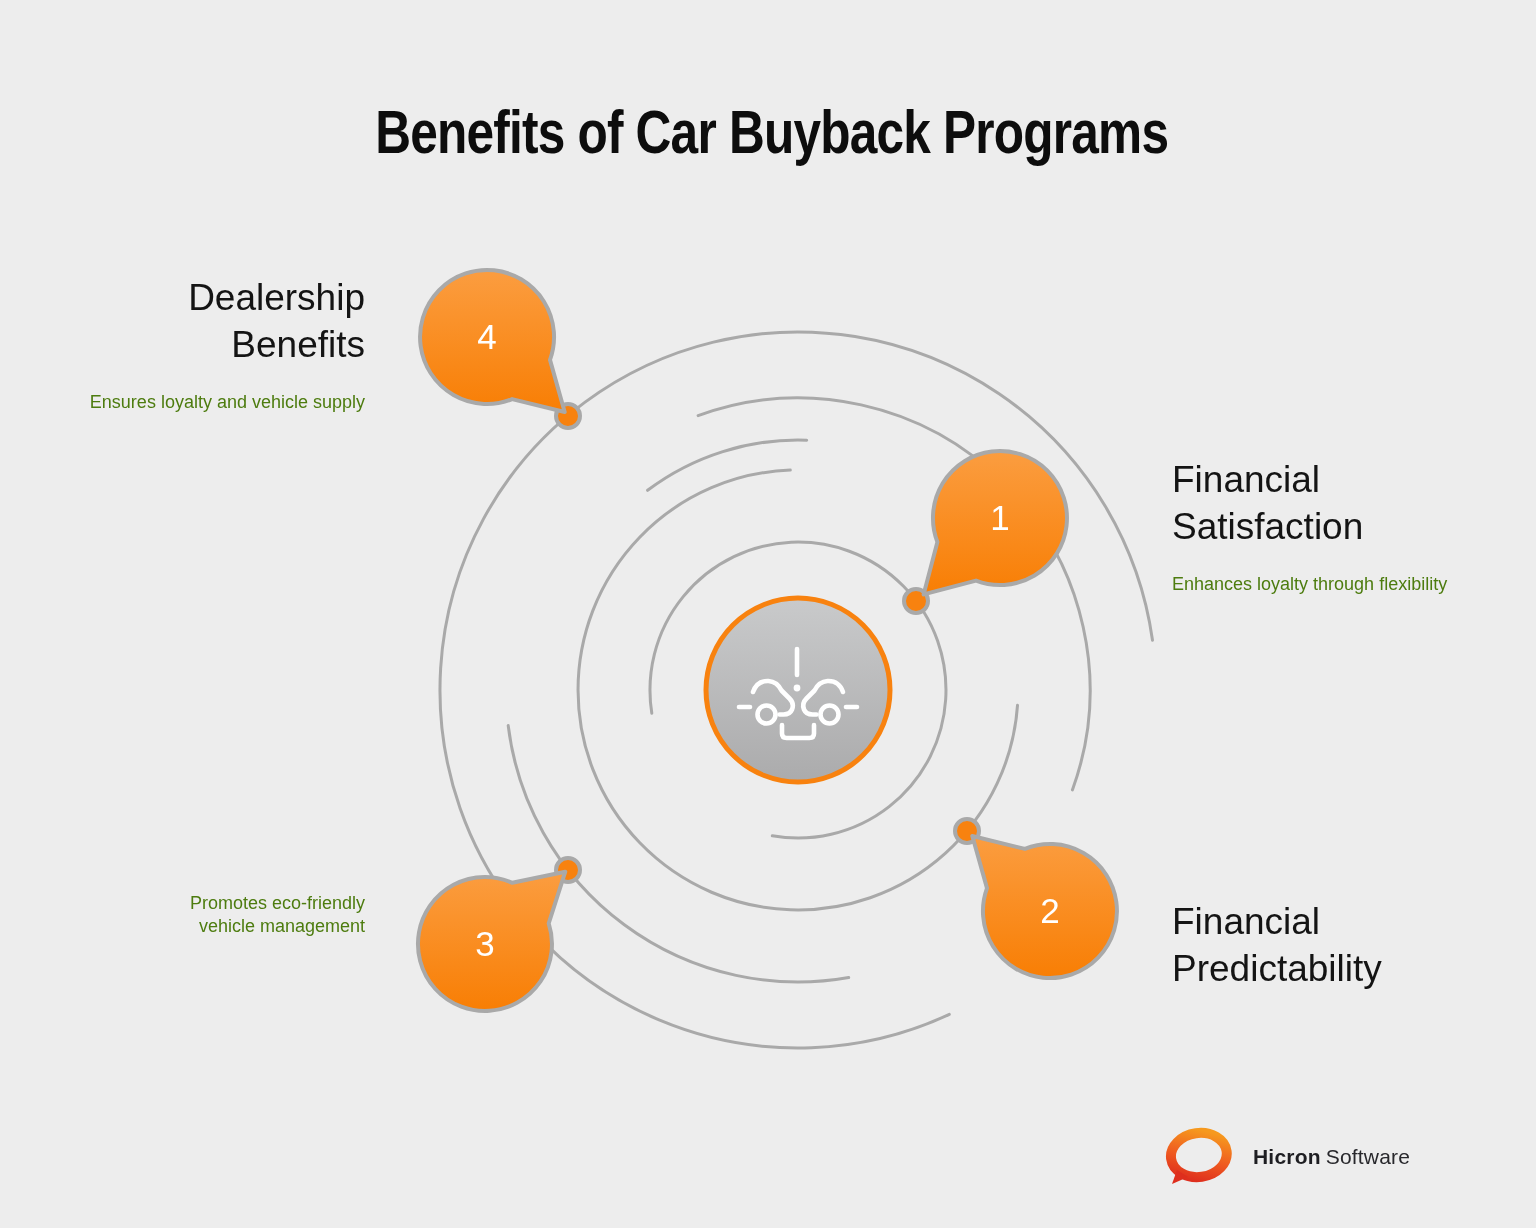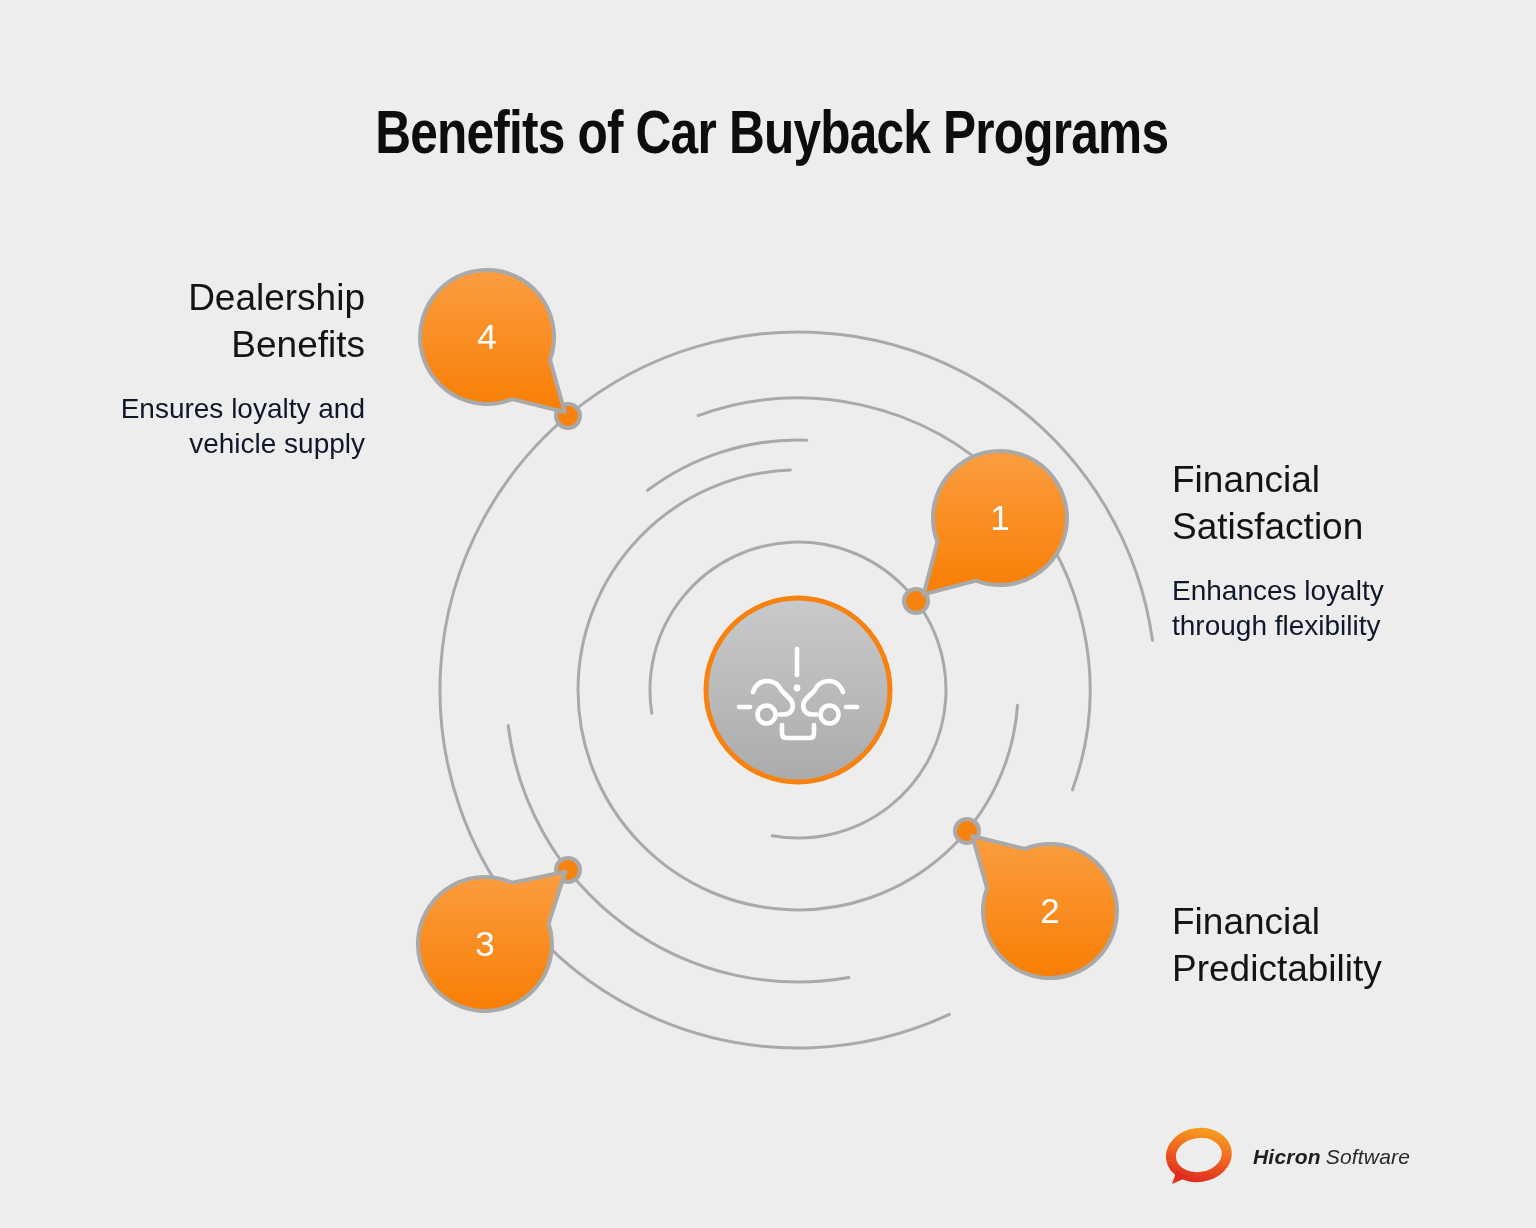--- a/index.html
+++ b/index.html
@@ -18,37 +18,37 @@
     font-size:62px;font-weight:700;color:#0d0d0d;
     letter-spacing:-1px;white-space:nowrap;padding-left:8px;
   }
   .title .squeeze{display:inline-block;transform:scaleX(0.8);transform-origin:50% 50%;}
   .diagram-svg{position:absolute;left:0;top:0;}
   .benefit-block{position:absolute;margin-top:20px;}
   .benefit-block .heading{
     font-size:37px;line-height:1.28;font-weight:400;color:#141414;margin:0;
   }
   .benefit-block .desc{
-    font-size:28px;line-height:1.27;font-weight:400;color:#0f172a;margin:22px 0 0 0;
+    font-size:18px;line-height:1.27;font-weight:400;color:#4d7c0f;margin:22px 0 0 0;
   }
   .block-right{text-align:right;}
   .block-left{text-align:left;}
   #block-4{left:85px;top:254px;width:280px;}
   #block-1{left:1172px;top:436px;width:280px;}
   #block-2{left:1172px;top:878px;width:280px;}
   #block-3{left:85px;top:850px;width:280px;}
   #block-3 .desc{width:215px;margin-left:auto;}
   .bubble-number{
     font-size:35px;fill:#ffffff;font-family:"Liberation Sans",sans-serif;
   }
   .logo{
     position:absolute;left:1165px;top:1126px;
     display:flex;align-items:center;gap:18px;height:62px;
   }
-  .logo-text{font-size:21px;color:#1e1e22;letter-spacing:0.2px;white-space:nowrap;font-style:italic;}
+  .logo-text{font-size:21px;color:#1e1e22;letter-spacing:0.2px;white-space:nowrap;}
   .logo-text .bold{font-weight:700;}
   .logo-text .light{font-weight:400;margin-left:5px;color:#28282c;}
 </style>
 </head>
 <body>
 
 <div class="canvas">
 
   <h1 class="title"><span class="squeeze">Benefits of Car Buyback Programs</span></h1>
 
@@ -111,20 +111,21 @@
   <div class="benefit-block block-left" id="block-1">
     <p class="heading">Financial Satisfaction</p>
     <p class="desc">Enhances loyalty through flexibility</p>
   </div>
 
   <div class="benefit-block block-left" id="block-2">
     <p class="heading">Financial Predictability</p>
   </div>
 
   <div class="benefit-block block-right" id="block-3">
+    <p class="desc">Promotes eco-friendly vehicle management</p>
   </div>
 
   <div class="benefit-block block-right" id="block-4">
     <p class="heading">Dealership Benefits</p>
     <p class="desc">Ensures loyalty and vehicle supply</p>
   </div>
 
   <div class="logo">
     <svg width="70" height="62" viewBox="0 0 70 62">
       <defs>

